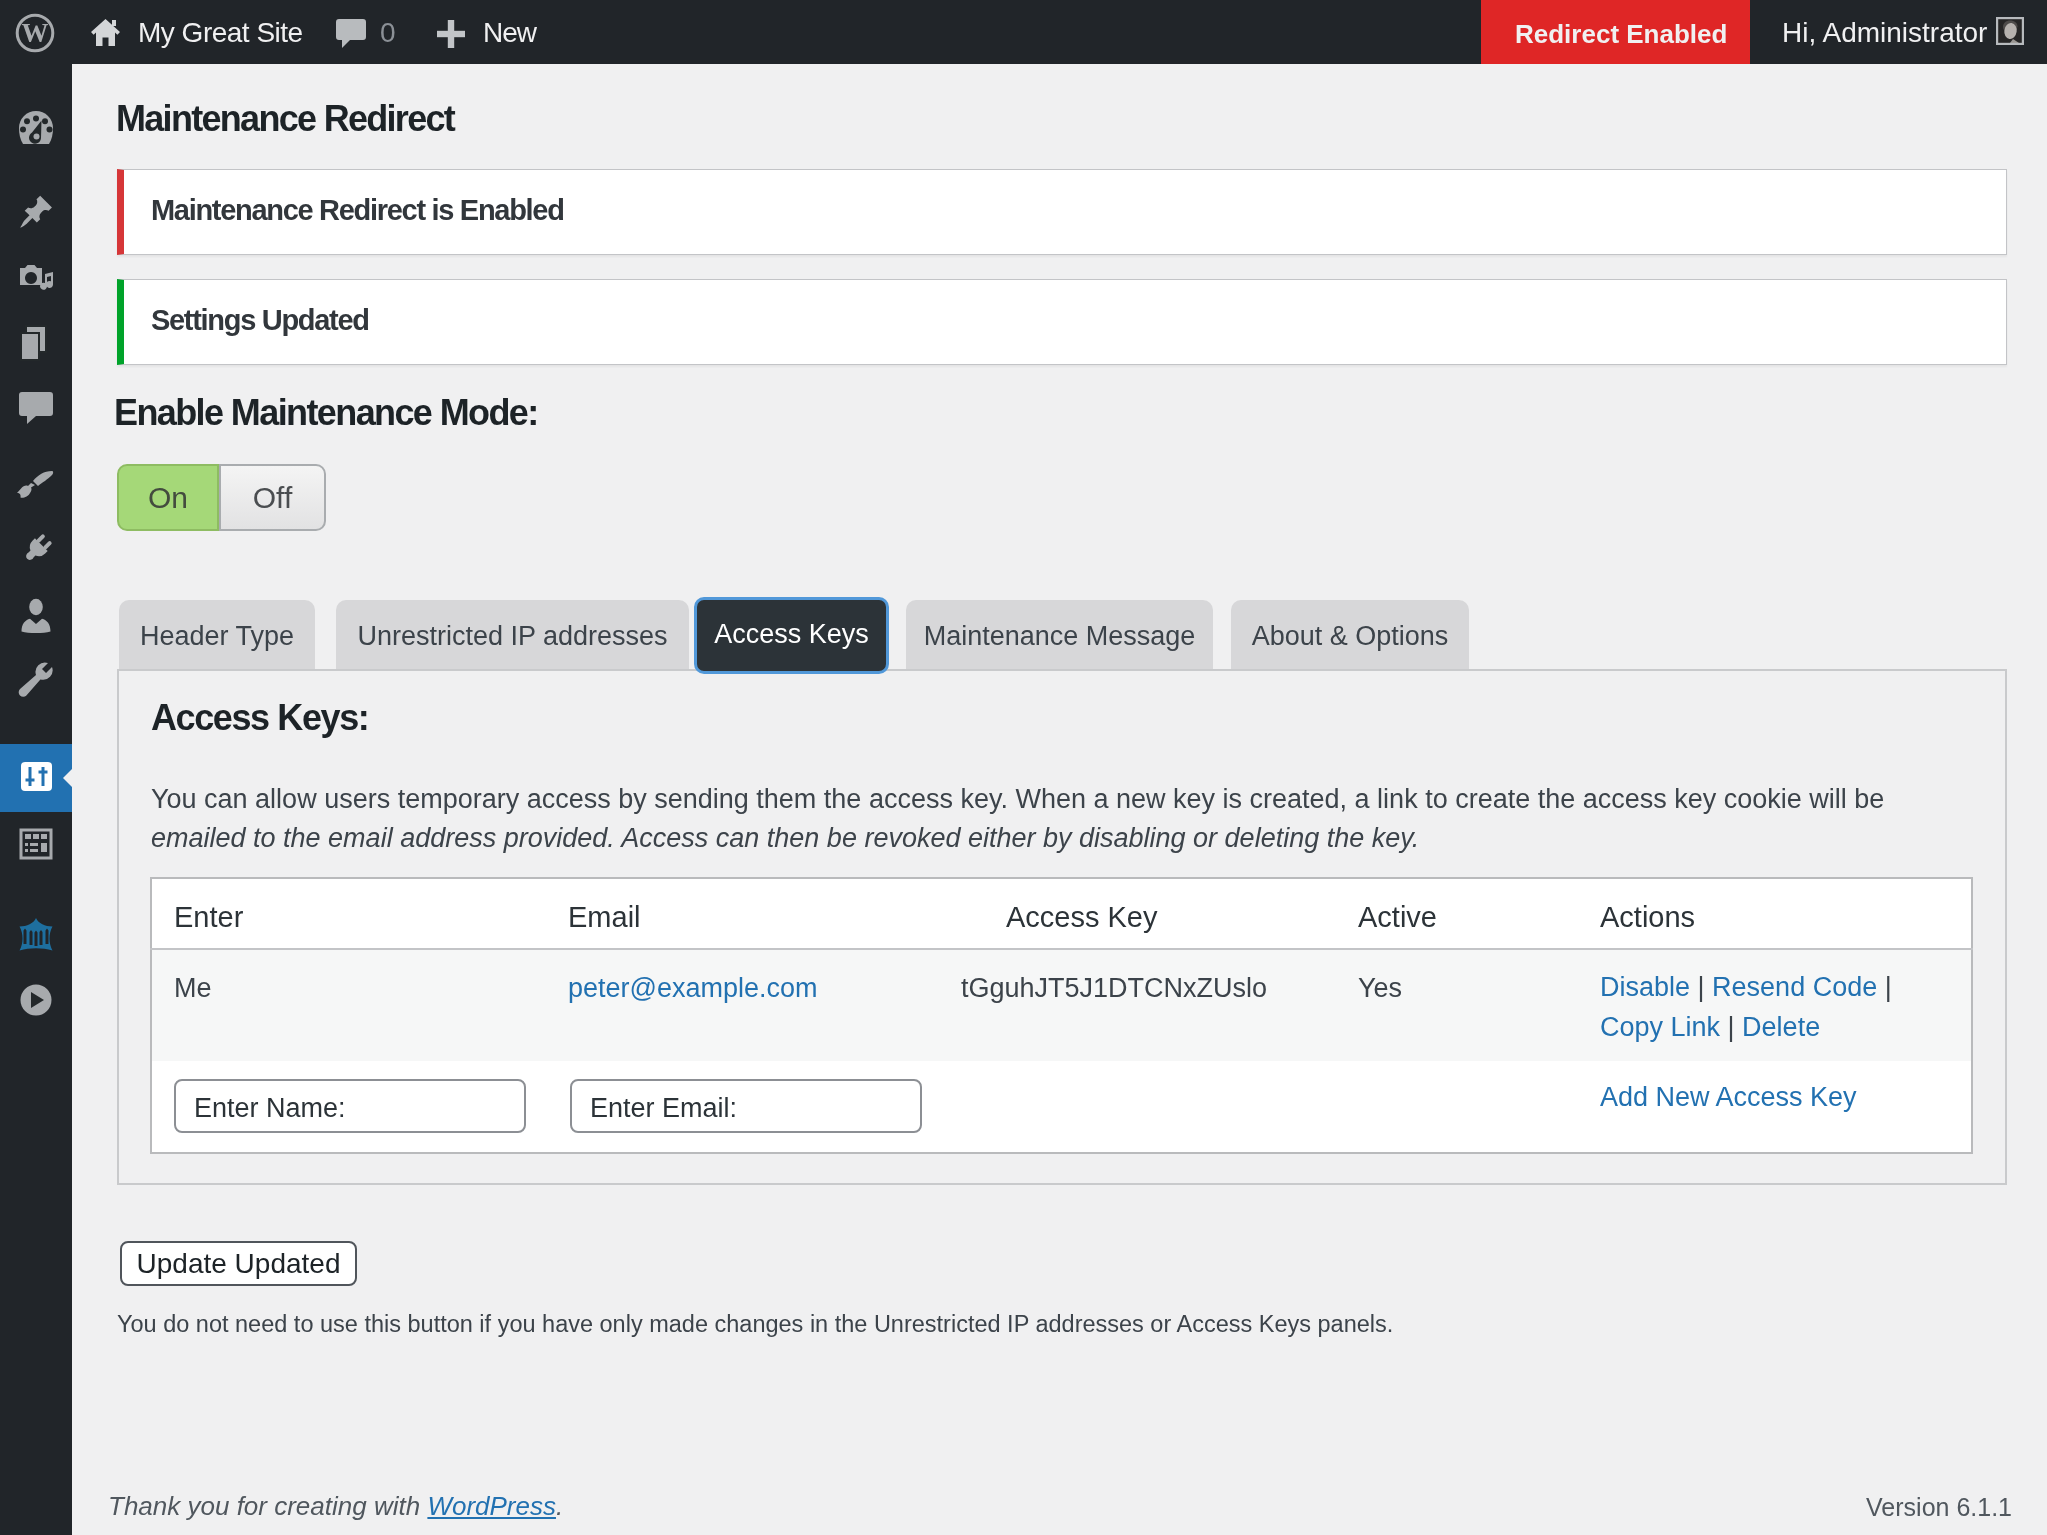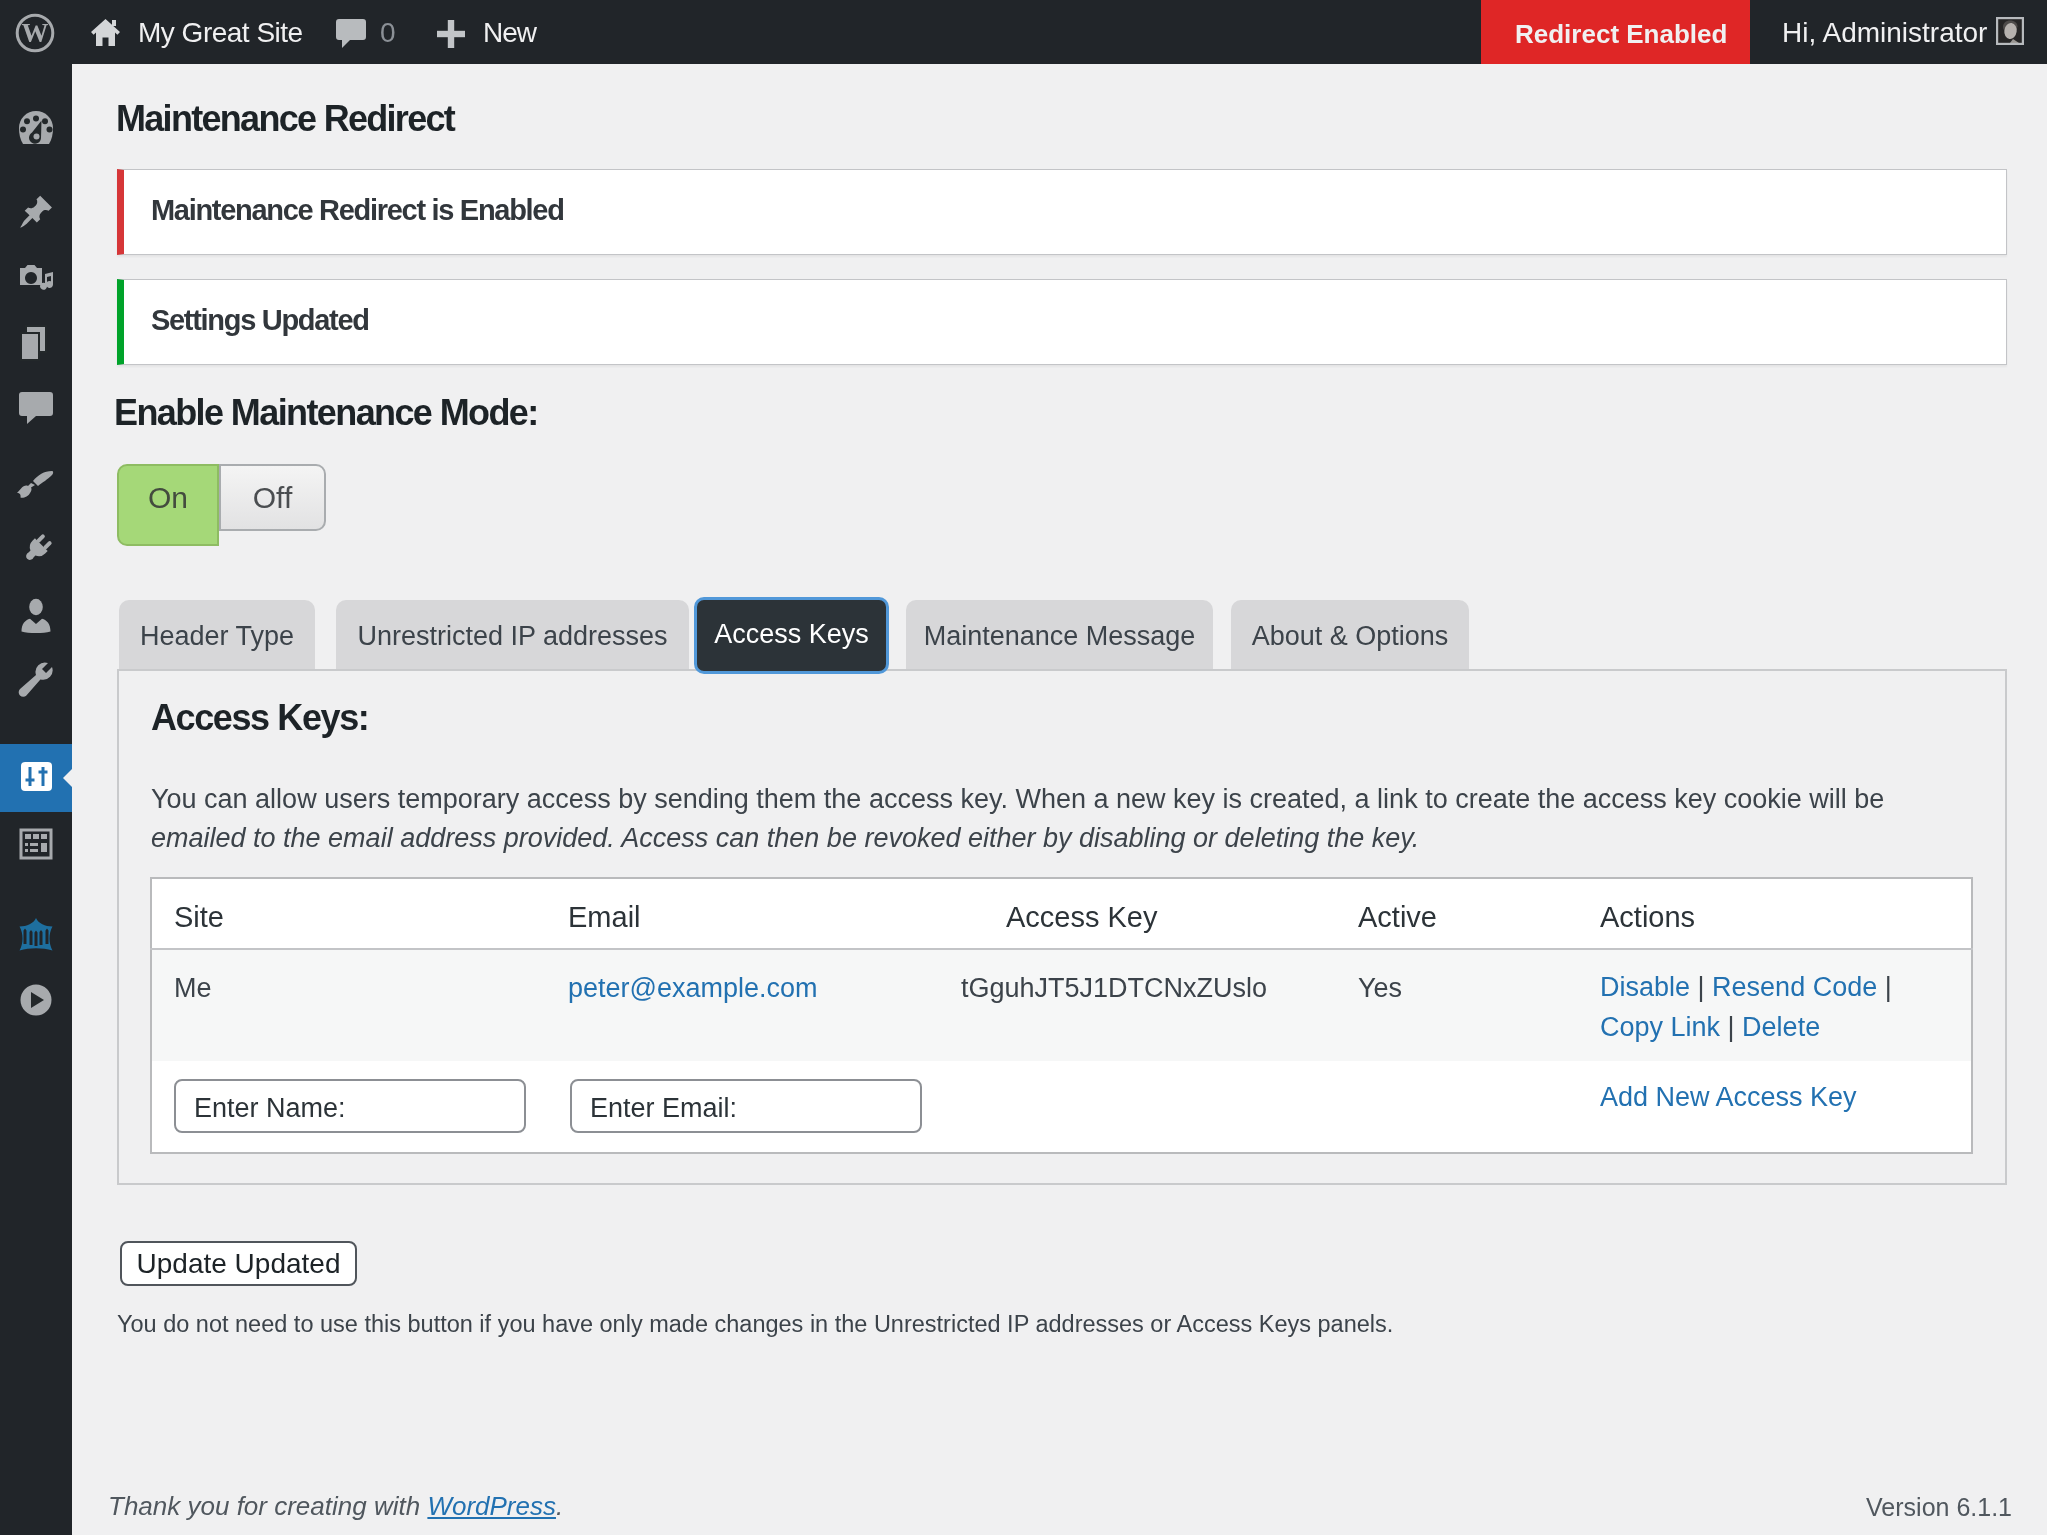--- a/index.html
+++ b/index.html
@@ -152,35 +152,35 @@
     </svg>
   </div>
   <h1 class="pagetitle">Maintenance Redirect</h1>
   <div class="notice" style="top:169px; border-left:7px solid #d63638;">
       <b>Maintenance Redirect is Enabled</b>
     </div>
   <div class="notice" style="top:279px; border-left:7px solid #00a32a;">
       <b>Settings Updated</b>
     </div>
   <div class="h2x" style="top:395px;">Enable Maintenance Mode:</div>
-  <div class="abs" style="left:117px; top:464px; width:102px; height:82px; background:#a5d878; border:2px solid #8ebc62; border-radius:10px 0 0 10px; font-size:30px; color:#434b3e; text-align:center; line-height:63px;">On</div>
+  <div class="abs" style="left:117px; top:464px; width:102px; height:67px; background:#a5d878; border:2px solid #8ebc62; border-radius:10px 0 0 10px; font-size:30px; color:#434b3e; text-align:center; line-height:63px;">On</div>
   <div class="abs" style="left:219px; top:464px; width:107px; height:67px; background:linear-gradient(#f4f4f4,#e2e2e3); border:2px solid #a9acaf; border-radius:0 10px 10px 0; font-size:30px; color:#4a4d50; text-align:center; line-height:63px;">Off</div>
   <div class="tab" style="left:119px; width:196px;">Header Type</div>
   <div class="tab" style="left:336px; width:353px;">Unrestricted IP addresses</div>
   <div id="tabactive">Access Keys</div>
   <div class="tab" style="left:1231px; width:238px;">About &amp; Options</div>
   <div class="tab" style="left:906px; width:307px;">Maintenance Message</div>
   <div id="panel"></div>
   <div id="accesskeys">Access Keys:</div>
   <div class="desc" style="top:780px;">You can allow users temporary access by sending them the access key. When a new key is created, a link to create the access key cookie will be</div>
   <div class="desc" style="top:819px;font-style:italic;">emailed to the email address provided. Access can then be revoked either by disabling or deleting the key.</div>
   <div id="tablebox"></div>
   <div id="datarow"></div>
   <div id="hdrline"></div>
-  <div class="hcell" style="left:174px; top:903px;">Site</div>
+  <div class="hcell" style="left:174px; top:903px;">Enter</div>
   <div class="hcell" style="left:568px; top:903px;">Email</div>
   <div class="hcell" style="left:961px; top:903px;margin-left:45px;">Access Key</div>
   <div class="hcell" style="left:1358px; top:903px;">Active</div>
   <div class="hcell" style="left:1600px; top:903px;">Actions</div>
   <div class="cell" style="left:174px; top:975px;">Me</div>
   <div class="cell" style="left:568px; top:975px;"><a class="lnk" href="#">peter@example.com</a></div>
   <div class="cell" style="left:961px; top:975px;">tGguhJT5J1DTCNxZUslo</div>
   <div class="cell" style="left:1358px; top:975px;">Yes</div>
   <div class="cell" style="left:1600px; top:968px; line-height:39.5px;"><a class="lnk" href="#">Disable</a> | <a class="lnk" href="#">Resend Code</a> |<br><a class="lnk" href="#">Copy Link</a> | <a class="lnk" href="#">Delete</a></div>
   <div class="inputbox" style="left:174px; top:1079px;">Enter Name:</div>

